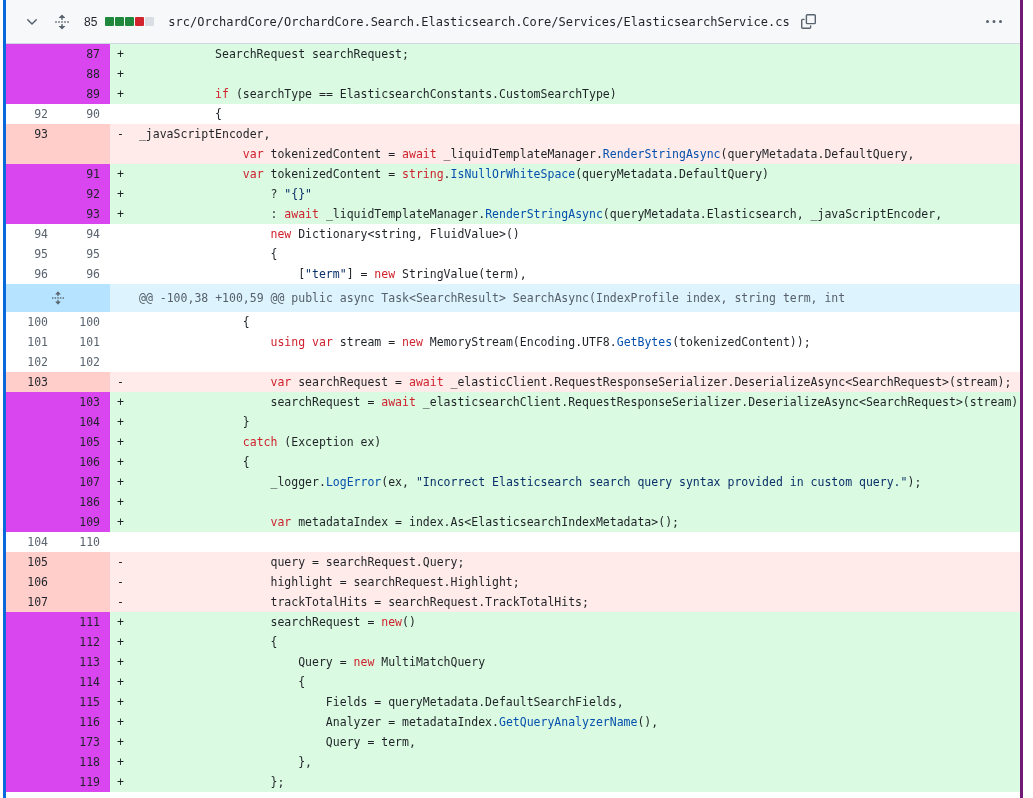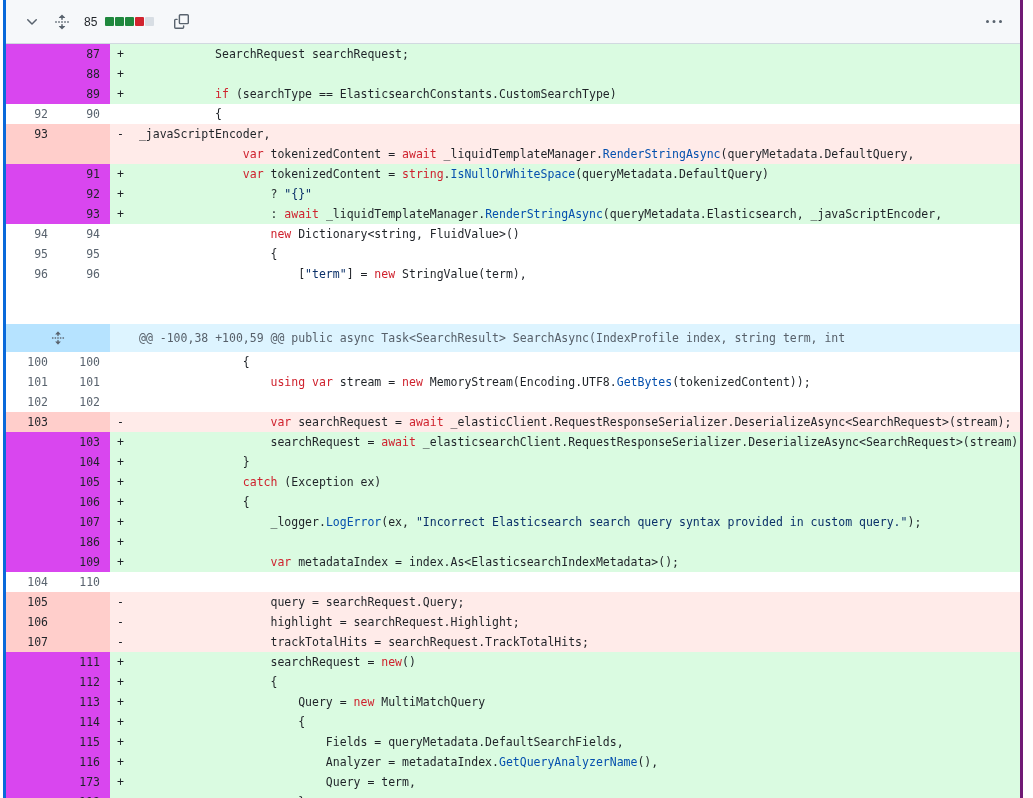--- a/index.html
+++ b/index.html
@@ -41,21 +41,21 @@
 
   .r-del .c-old, .r-del .c-new { background:#ffcecb; color:#1f2328; }
   .r-del .c-mark, .r-del .c-code { background:#ffebe9; }
 
   .seg-p { color:#1f2328; }
   .seg-k { color:#cf222e; }
   .seg-s { color:#0a3069; }
   .seg-f { color:#0550ae; }
 
   
-  .r-hunk { display:flex; height:28px; line-height:28px; background:#ddf4ff;margin-top:40px; }
+  .r-hunk { display:flex; height:28px; line-height:28px; background:#ddf4ff; }
   .hunk-gutter { width:104px; flex:none; background:#b6e3ff; display:flex; align-items:center;
                  justify-content:center; color:#59636e; cursor:pointer; }
   .hunk-gutter svg { fill:currentColor; }
   .hunk-text { flex:1; padding-left:29px; color:#57606a; white-space:pre; overflow:hidden; }
 </style>
 </head>
 <body>
 
 <div class="panel">
 
@@ -75,20 +75,21 @@
       </span>
     </button>
     <span class="changes-count">85</span>
     <span class="diffstat">
         <span class="sq sq-added"></span>
         <span class="sq sq-added"></span>
         <span class="sq sq-added"></span>
         <span class="sq sq-deleted"></span>
         <span class="sq sq-neutral"></span>
       </span>
+    <a class="file-path" href="#">src/OrchardCore/OrchardCore.Search.Elasticsearch.Core/Services/ElasticsearchService.cs</a>
     <button class="icon-btn copy-btn">
       <span style="display:flex;">
         <svg width="15" height="15" viewBox="0 0 16 16">
             <path d="M0 6.75C0 5.784.784 5 1.75 5h1.5a.75.75 0 0 1 0 1.5h-1.5a.25.25 0 0 0-.25.25v7.5c0 .138.112.25.25.25h7.5a.25.25 0 0 0 .25-.25v-1.5a.75.75 0 0 1 1.5 0v1.5A1.75 1.75 0 0 1 9.25 16h-7.5A1.75 1.75 0 0 1 0 14.25Zm5-5C5 .784 5.784 0 6.75 0h7.5C15.216 0 16 .784 16 1.75v7.5A1.75 1.75 0 0 1 14.25 11h-7.5A1.75 1.75 0 0 1 5 9.25Zm1.75-.25a.25.25 0 0 0-.25.25v7.5c0 .138.112.25.25.25h7.5a.25.25 0 0 0 .25-.25v-7.5a.25.25 0 0 0-.25-.25Z"></path>
           </svg>
       </span>
     </button>
     <span class="spacer"></span>
     <button class="icon-btn">
       <span style="display:flex;">

